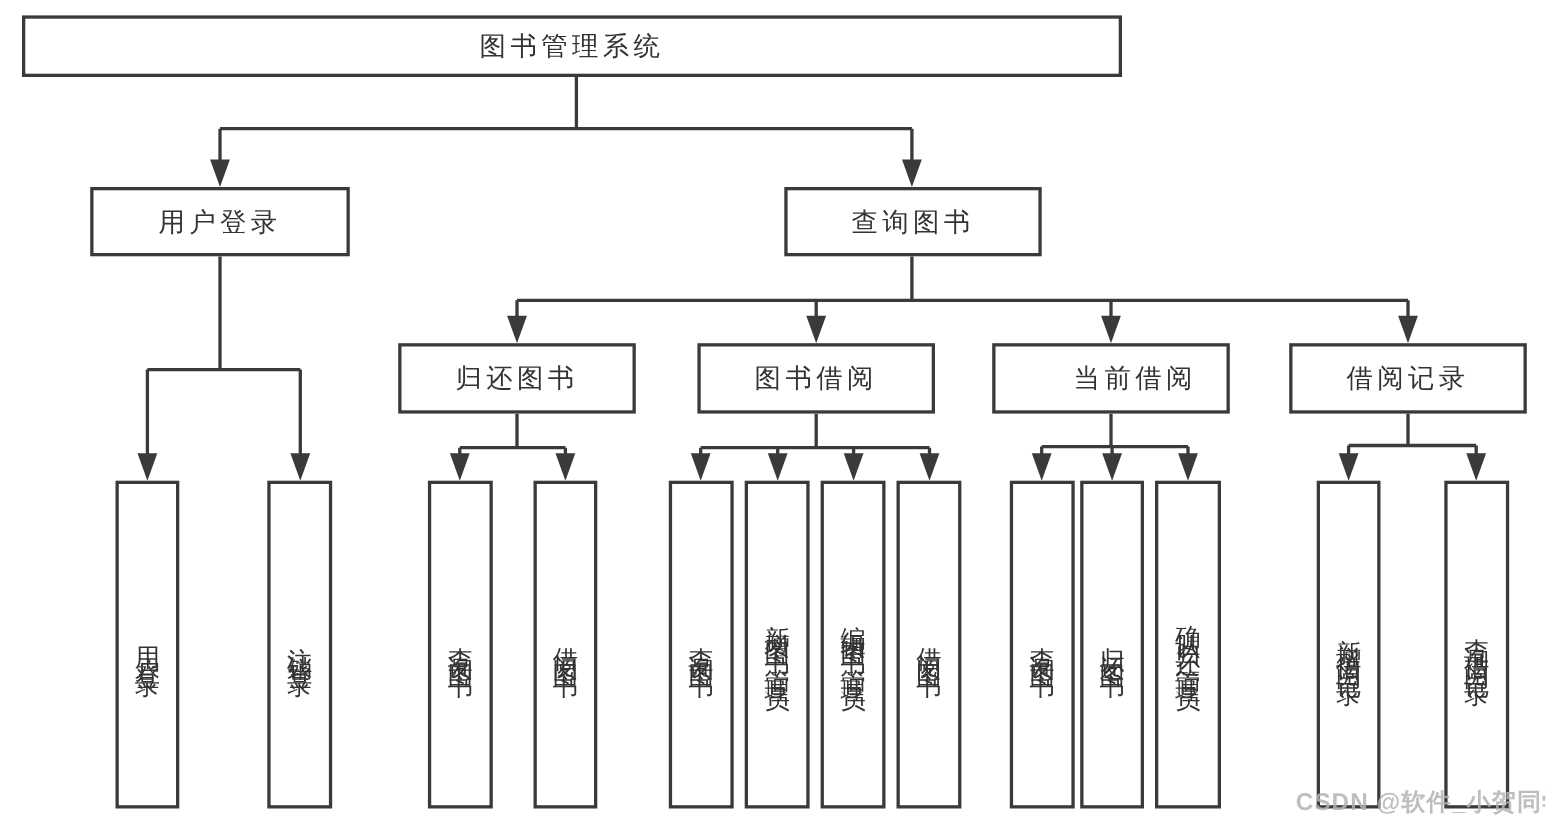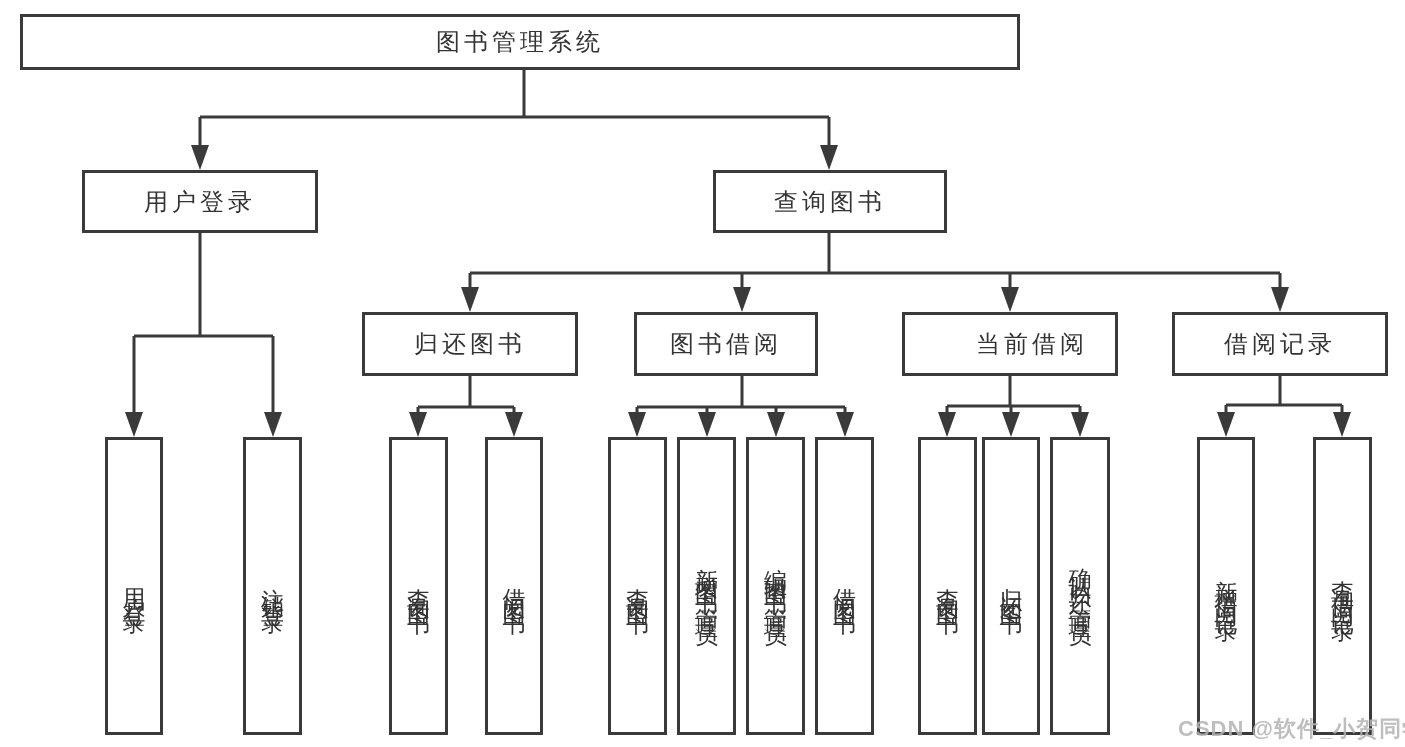--- a/index.html
+++ b/index.html
@@ -18,21 +18,21 @@
   .h{font-size:24px;letter-spacing:4px;white-space:nowrap;}
   .v{
     writing-mode:vertical-rl;text-orientation:mixed;
     font-size:23px;letter-spacing:8px;line-height:1;
     top:437px;height:298px;
   }
   .root{left:20px;top:14px;width:1000px;height:56px;}
   .l1a{left:82px;top:170px;width:236px;height:63px;}
   .l1b{left:713px;top:170px;width:234px;height:63px;}
   .l2a{left:362px;top:312px;width:216px;height:64px;}
-  .l2b{left:634px;top:312px;width:184px;height:64px;}
+  .l2b{left:634px;top:312px;width:216px;height:64px;}
   .l2c{left:902px;top:312px;width:216px;height:64px;padding-left:44px;}
   .l2d{left:1172px;top:312px;width:216px;height:64px;}
   .f1{left:105px;width:58px;}
   .f2{left:243px;width:59px;}
   .f3{left:389px;width:59px;}
   .f4{left:485px;width:58px;}
   .f5{left:608px;width:59px;}
   .f6{left:677px;width:59px;}
   .f7{left:746px;width:59px;}
   .f8{left:815px;width:59px;}

